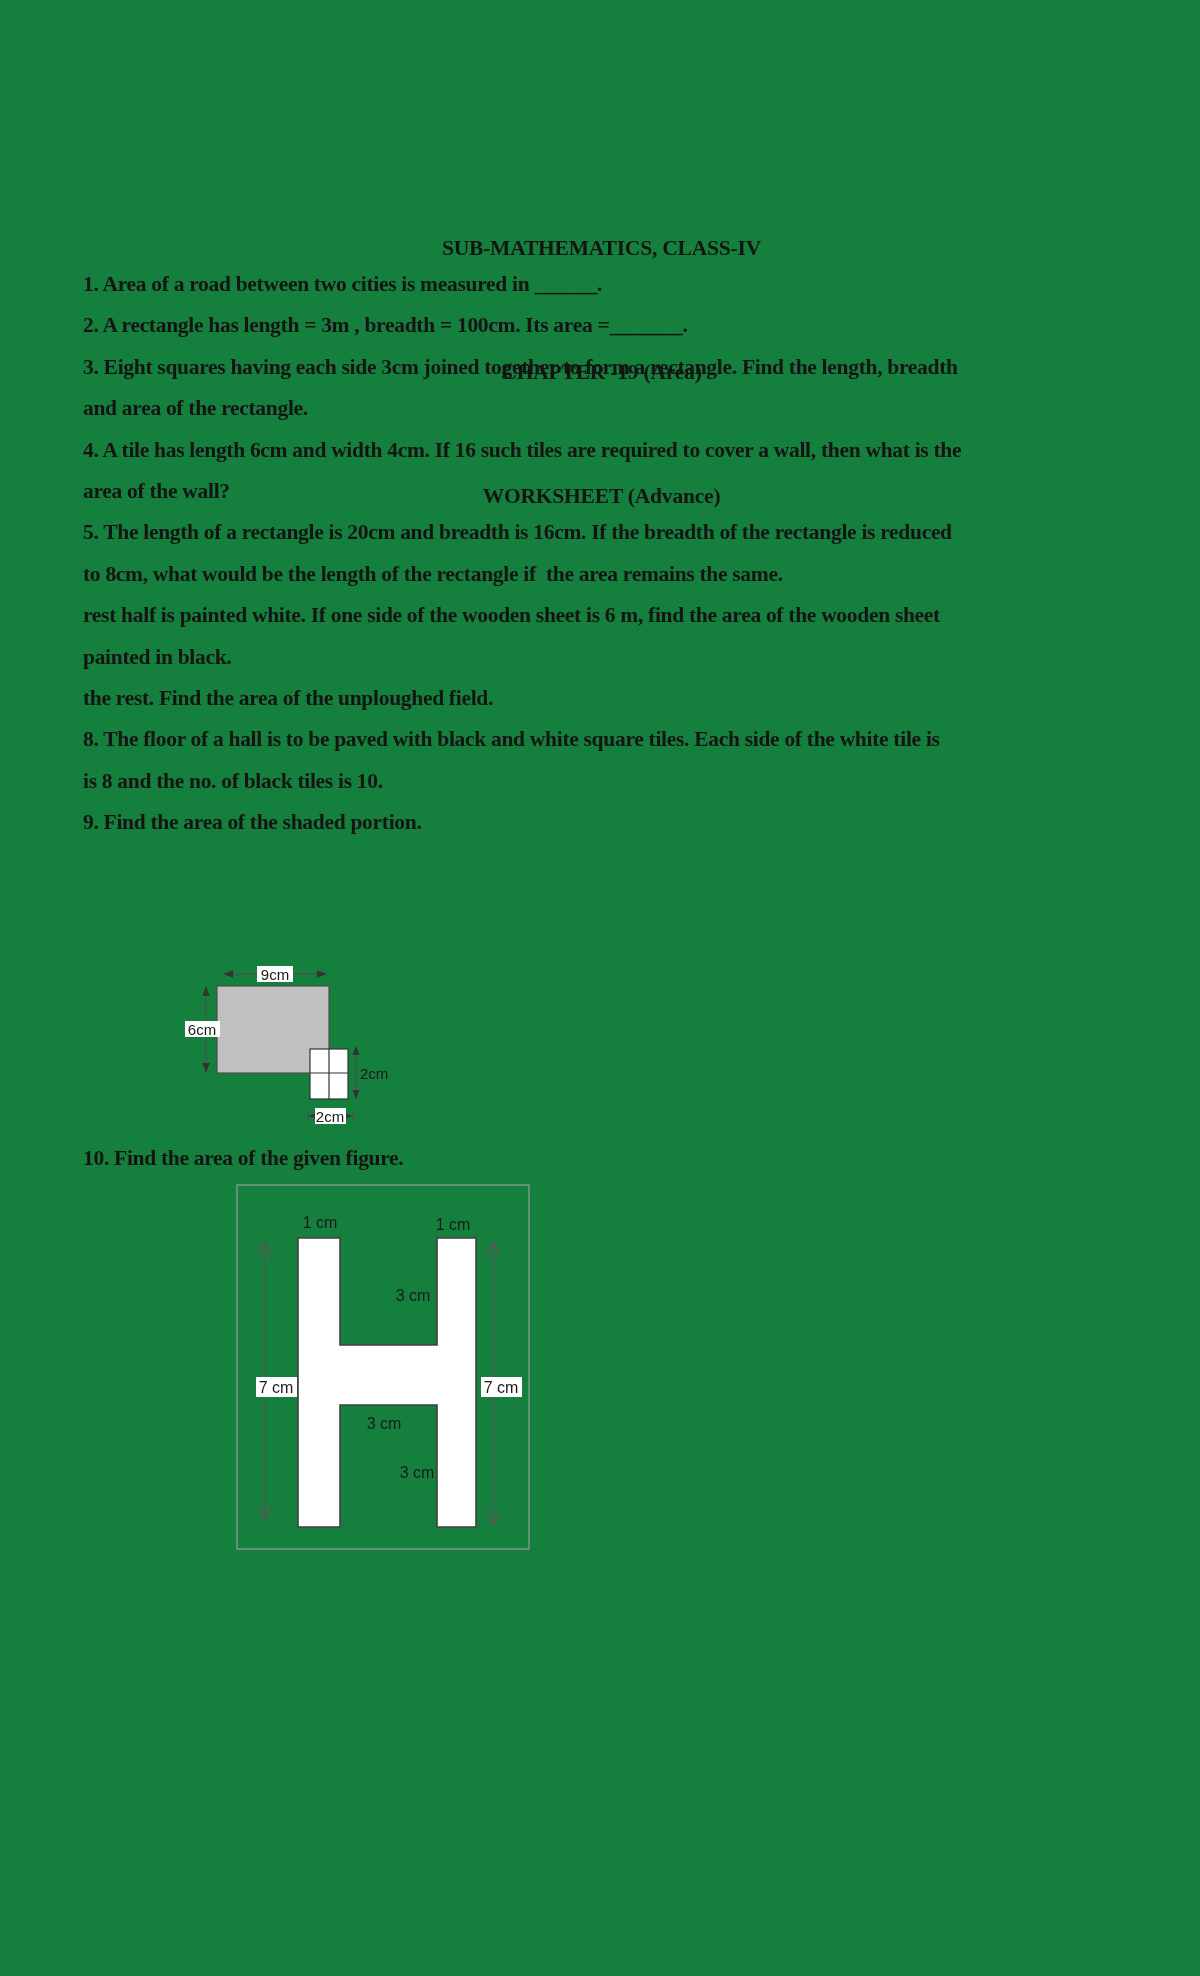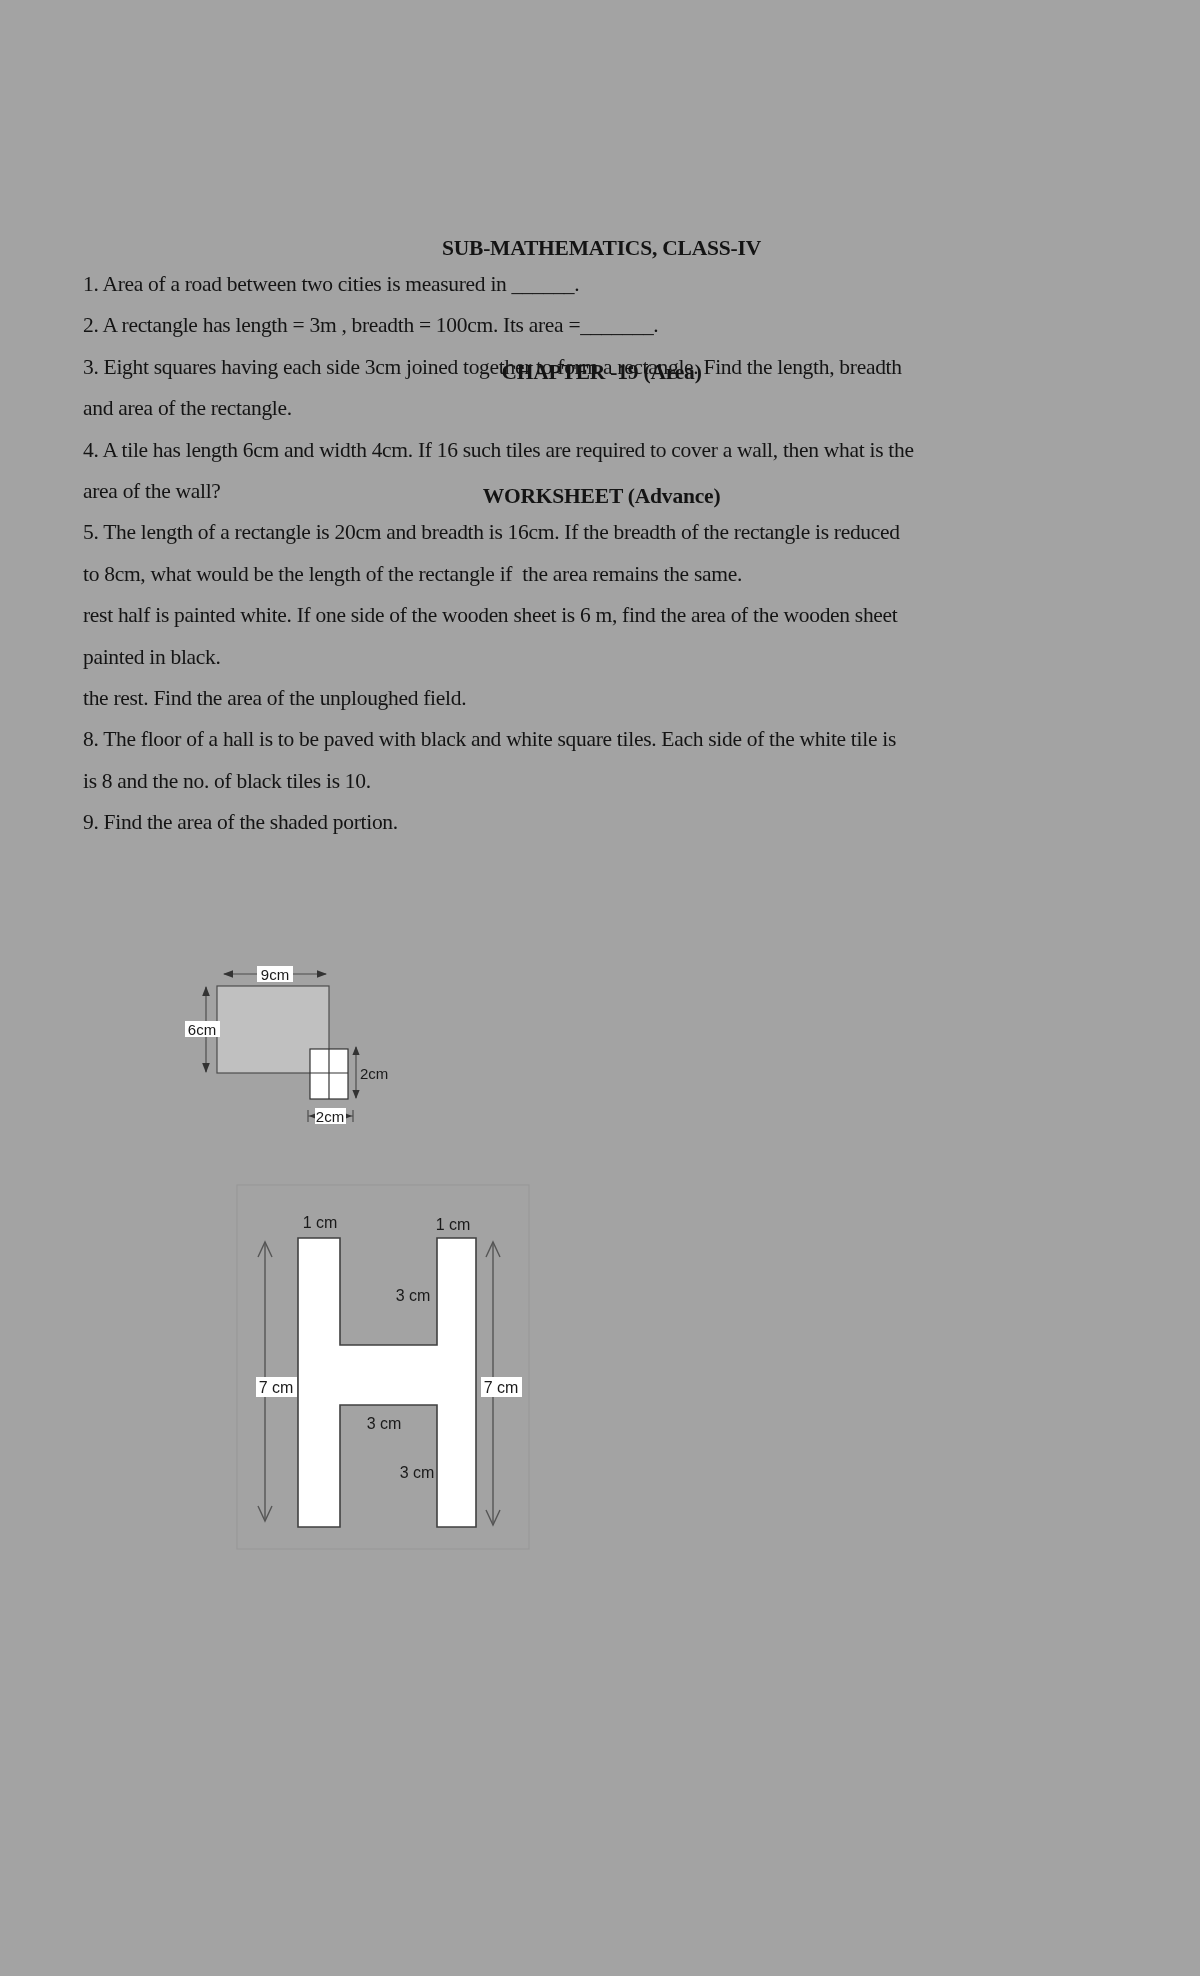--- a/index.html
+++ b/index.html
@@ -1,38 +1,38 @@
 <!DOCTYPE html>
 <html><head>
 <meta charset="utf-8">
 <style>
   html,body{margin:0;padding:0;background:#fff;}
   .page{
     position:relative;
     width:1200px;
     height:1976px;
-    background:#a3a3a3;
+    background:#15803d;
     overflow:hidden;
     font-family:"Liberation Serif", serif;
     color:#141414;
   }
   .titles{
     position:absolute;
     left:83px; top:145px; width:1037px;
     text-align:center;
     font-weight:bold;
     font-size:21.5px;
     line-height:41.4px;
     letter-spacing:-0.2px;
     white-space:pre;
   }
   .bodytext{
     position:absolute;
     left:83px; top:264px; width:1060px;
-    font-weight:normal;
+    font-weight:bold;
     font-size:21.5px;
     line-height:41.4px;
     letter-spacing:-0.3px;
   }
   .line{white-space:pre;}
   .q10{
     position:absolute;
     left:83px; top:1138px; width:1060px;
     font-weight:bold;
     font-size:21.5px;
@@ -113,20 +113,21 @@
       <line x1="128" y1="150" x2="128" y2="162"></line>
       <line x1="173" y1="150" x2="173" y2="162"></line>
       <line x1="128" y1="156" x2="173" y2="156"></line>
     </g>
     <polygon fill="#333" points="129,156 137,152.8 137,159.2"></polygon>
     <polygon fill="#333" points="172,156 164,152.8 164,159.2"></polygon>
     <rect x="135" y="148" width="31" height="16" fill="#ffffff"></rect>
     <text class="f9label" x="150" y="156" text-anchor="middle" dominant-baseline="central">2cm</text>
   </svg>
 
+  <div class="q10">10. Find the area of the given figure.</div>
 
   <svg class="fig fig10" width="310" height="380" viewBox="0 0 310 380">
 
     <rect x="7" y="5" width="292" height="364" fill="none" stroke="#999999" stroke-width="1.2"></rect>
 
     <polygon points="68,58 110,58 110,165 207,165 207,58 246,58 246,347 207,347 207,225 110,225 110,347 68,347" fill="#ffffff" stroke="#404040" stroke-width="1.6"></polygon>
 
     <g stroke="#555" stroke-width="1.4" fill="none">
       <line x1="35" y1="62" x2="35" y2="341"></line>
       <polyline points="28,77 35,62 42,77"></polyline>

